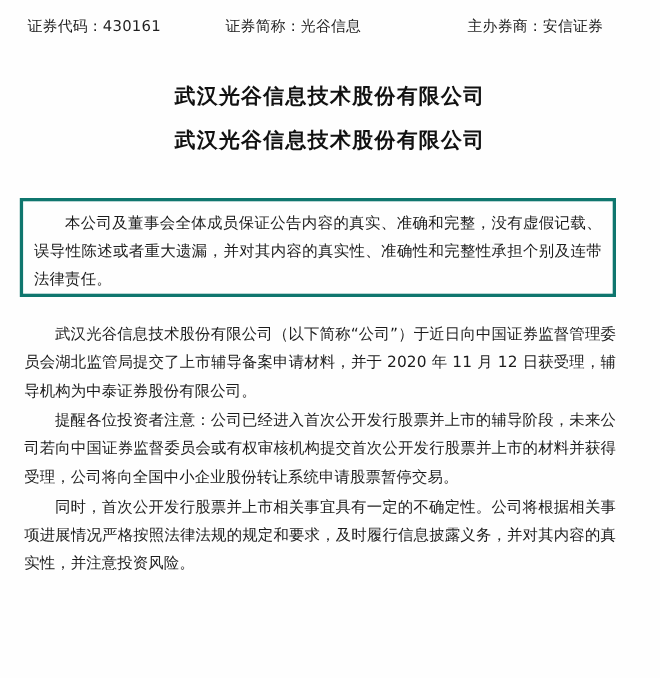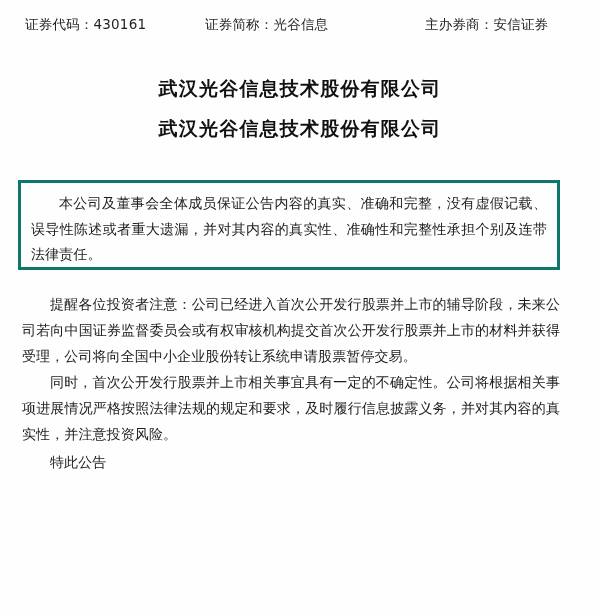--- a/index.html
+++ b/index.html
@@ -123,18 +123,18 @@
   <div class="title-block">
     <div class="title-line">武汉光谷信息技术股份有限公司</div>
     <div class="title-line">武汉光谷信息技术股份有限公司</div>
   </div>
 
   <div class="notice-box">
     <p class="notice-text">本公司及董事会全体成员保证公告内容的真实、准确和完整，没有虚假记载、误导性陈述或者重大遗漏，并对其内容的真实性、准确性和完整性承担个别及连带法律责任。</p>
   </div>
 
   <div class="body-block">
+    <p class="para">武汉光谷信息技术股份有限公司（以下简称“公司”）于近日向中国证券监督管理委员会湖北监管局提交了上市辅导备案申请材料，并于 2020 年 11 月 12 日获受理，辅导机构为中泰证券股份有限公司。</p>
     <p class="para">提醒各位投资者注意：公司已经进入首次公开发行股票并上市的辅导阶段，未来公司若向中国证券监督委员会或有权审核机构提交首次公开发行股票并上市的材料并获得受理，公司将向全国中小企业股份转让系统申请股票暂停交易。</p>
     <p class="para">同时，首次公开发行股票并上市相关事宜具有一定的不确定性。公司将根据相关事项进展情况严格按照法律法规的规定和要求，及时履行信息披露义务，并对其内容的真实性，并注意投资风险。</p>
-    <p class="closing">特此公告</p>
   </div>
 
 </div>
 
 </body></html>

